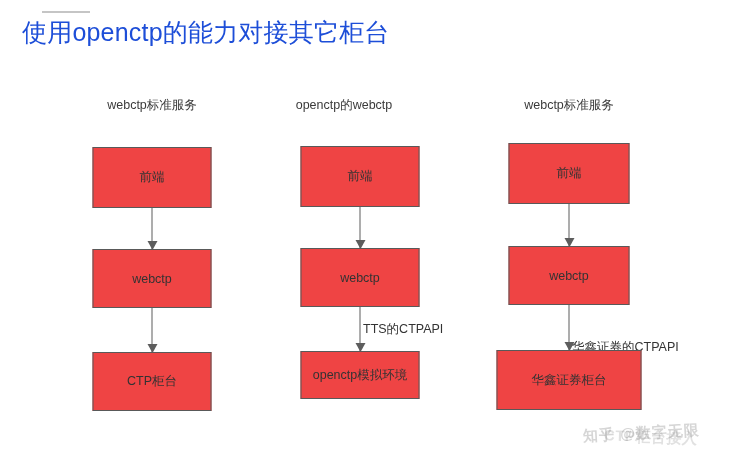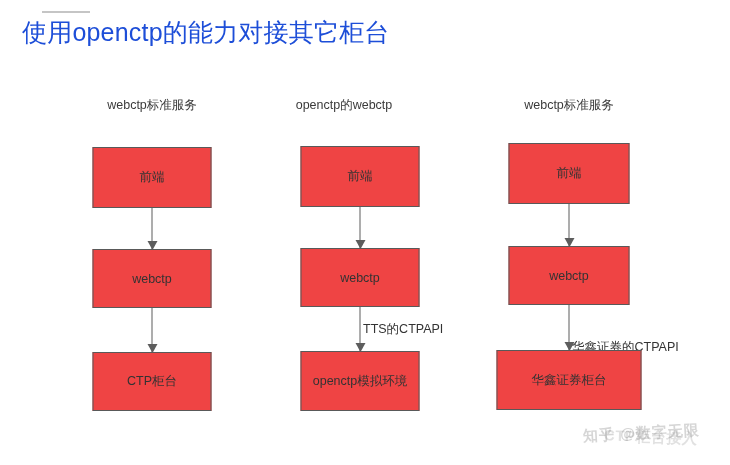--- a/index.html
+++ b/index.html
@@ -153,21 +153,21 @@
 
   <div class="node" style="left:360px; top:248px; width:119px; height:59px;">webctp</div>
 
   <div class="connector" style="left:360px; top:307px; height:44px;">
     <div class="line"></div>
     <div class="head"></div>
   </div>
 
   <div class="edge-label" style="left:363px; top:321px;text-align:right;">TTS的CTPAPI</div>
 
-  <div class="node" style="left:360px; top:351px; width:119px; height:60px;">openctp模拟环境</div>
+  <div class="node" style="left:360px; top:351px; width:119px; height:48px;">openctp模拟环境</div>
 </div>
 
 <div class="column">
 
   <div class="col-header" style="left:569px; top:97px;">webctp标准服务</div>
 
   <div class="node" style="left:569px; top:143px; width:121px; height:61px;">前端</div>
 
   <div class="connector" style="left:569px; top:204px; height:42px;">
     <div class="line"></div>

